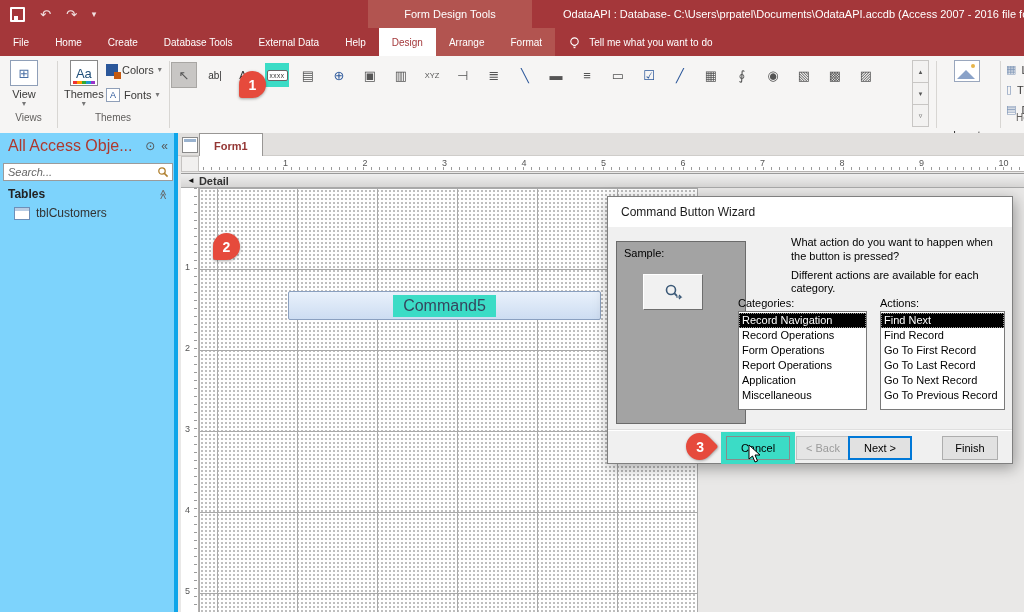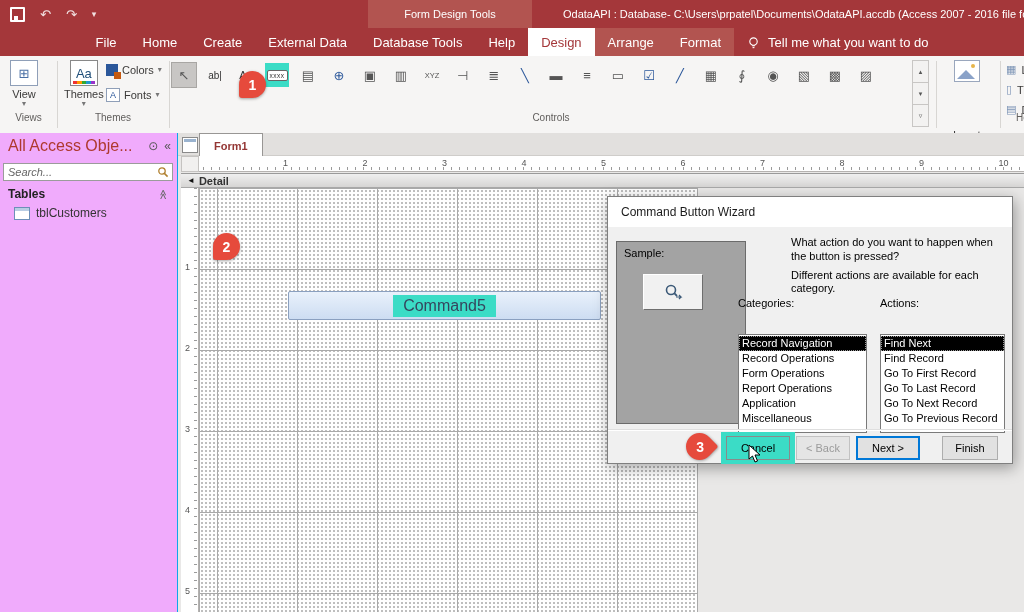--- a/index.html
+++ b/index.html
@@ -13,21 +13,21 @@
   .disk::after{content:"";position:absolute;left:2px;bottom:0;width:4px;height:4px;background:#fff;}
   .qat .uicon{font-size:13px;line-height:1;opacity:.85;}
   .qat .mini{font-size:9px;opacity:.85;}
   .context-band{position:absolute;left:368px;top:0;width:164px;height:28px;background:#B25450;
     display:flex;align-items:center;justify-content:center;font-size:11px;white-space:nowrap;}
   .win-title{position:absolute;left:563px;top:0;height:28px;display:flex;align-items:center;
     font-size:11px;white-space:nowrap;}
 
   
   .tabrow{position:absolute;left:0;top:28px;width:1024px;height:28px;background:#A4373A;display:flex;
-    color:#fff;font-size:13px;justify-content:center;}
+    color:#fff;font-size:10px;}
   .rtab{display:flex;align-items:center;padding:0 13px;white-space:nowrap;cursor:default;}
   .ctx-tabs{display:flex;background:#B25450;}
   .rtab.active{background:#fff;color:#A4373A;}
   .tellme{display:flex;align-items:center;gap:8px;padding:0 13px;white-space:nowrap;}
   .bulb{width:13px;height:13px;}
 
   
   .ribbon{position:absolute;left:0;top:56px;width:1024px;height:77px;background:#f6f5f4;
     border-bottom:1px solid #d2d0ce;}
   .group-label{position:absolute;bottom:10px;left:0;width:100%;text-align:center;font-size:10px;color:#605e5c;}
@@ -64,22 +64,22 @@
   .gal-btn{flex:1;border:1px solid #c8c6c4;background:#f3f2f1;font-size:7px;color:#555;display:flex;
     align-items:center;justify-content:center;margin-top:-1px;}
   .pic-ic{width:24px;height:20px;border:1px solid #9aa7bd;background:#fff;position:relative;overflow:hidden;}
   .pic-ic::before{content:"";position:absolute;left:2px;bottom:2px;border-left:9px solid transparent;
     border-right:9px solid transparent;border-bottom:9px solid #8aa2c8;}
   .pic-ic::after{content:"";position:absolute;right:4px;top:3px;width:4px;height:4px;border-radius:50%;background:#e7b54a;}
   .hdr-item{position:absolute;left:4px;display:flex;align-items:center;gap:5px;font-size:11px;color:#3b3a39;white-space:nowrap;}
   .hdr-ic{font-size:11px;color:#7b93b5;}
 
   
-  .navpane{position:absolute;left:0;top:133px;width:178px;height:479px;background:#f0abfc;
-    border-right:1px solid #0ea5e9;box-sizing:border-box;}
+  .navpane{position:absolute;left:0;top:133px;width:178px;height:479px;background:#7dd3fc;
+    border-right:4px solid #0ea5e9;box-sizing:border-box;}
   .nav-head{position:absolute;left:8px;top:4px;right:6px;display:flex;align-items:center;}
   .nav-title{font-size:16px;color:#AE392E;flex:1;white-space:nowrap;overflow:hidden;}
   .nav-menu{font-size:12px;color:#555;margin:0 6px;}
   .nav-shutter{font-size:12px;color:#555;}
   .searchbox{position:absolute;left:3px;top:30px;width:170px;height:18px;border:1px solid #9b9b9b;
     background:#fff;box-sizing:border-box;display:flex;align-items:center;}
   .searchbox .ph{flex:1;font-size:11px;font-style:italic;color:#666;padding-left:4px;}
   .search-mag{width:12px;height:12px;margin-right:3px;}
   .nav-section{position:absolute;left:0;top:52px;width:178px;height:18px;display:flex;align-items:center;}
   .nav-section .lbl{flex:1;font-size:12px;font-weight:bold;color:#222;padding-left:8px;}
@@ -140,32 +140,32 @@
   .sample-lbl{position:absolute;left:7px;top:5px;font-size:11px;color:#000;}
   .sample-btn{position:absolute;left:26px;top:32px;width:58px;height:34px;background:#f1f1f1;
     border-top:1px solid #fff;border-left:1px solid #fff;border-right:1px solid #6e6e6e;
     border-bottom:1px solid #6e6e6e;display:flex;align-items:center;justify-content:center;}
   .dlg-question{position:absolute;left:183px;top:38px;width:218px;line-height:14px;}
   .dlg-subtext{position:absolute;left:183px;top:72px;width:218px;line-height:13px;}
   .list-lbl{position:absolute;font-size:11px;}
   .lbl-cat{left:130px;top:100px;}
   .lbl-act{left:272px;top:100px;}
   .listbox{position:absolute;top:114px;height:99px;background:#fff;border:1px solid #7a7a7a;
-    box-sizing:border-box;overflow:hidden;padding-top:1px;margin-top:23px;}
+    box-sizing:border-box;overflow:hidden;padding-top:1px;}
   .listbox.cats{left:130px;width:129px;}
   .listbox.acts{left:272px;width:125px;}
   .li{height:15px;line-height:15px;padding-left:3px;white-space:nowrap;}
   .li.selected{background:#000;color:#fff;outline:1px dotted #9a9a9a;outline-offset:-1px;}
   .dlg-sep{position:absolute;left:0px;top:232px;width:100%;height:1px;background:#dfdfdf;
     border-bottom:1px solid #fff;}
   .dlg-btn{position:absolute;top:239px;height:24px;background:#e1e1e1;border:1px solid #adadad;
     box-sizing:border-box;display:flex;align-items:center;justify-content:center;font-size:11px;color:#000;}
   .btn-cancel{left:118px;width:64px;background:#3BDCC6;border-color:#8a8a8a;}
   .btn-back{left:188px;width:54px;color:#9b9b9b;background:#e5e5e5;border-color:#c2c2c2;}
-  .btn-next{left:248px;width:64px;border:1px solid #0078d7;box-shadow:inset 0 0 0 1px #0078d7;}
+  .btn-next{left:240px;width:64px;border:1px solid #0078d7;box-shadow:inset 0 0 0 1px #0078d7;}
   .btn-finish{left:334px;width:56px;}
   .cancel-hl{position:absolute;left:113px;top:235px;width:74px;height:32px;background:#3BDCC6;}
 
   
   .badge{position:absolute;width:27px;height:27px;background:#E64A3C;color:#fff;font-weight:bold;
     font-size:14px;display:flex;align-items:center;justify-content:center;
     border-radius:50% 50% 50% 3px;box-shadow:0 1px 3px rgba(0,0,0,.35);z-index:30;}
   .badge.point-right{border-radius:50% 50% 3px 50%;transform:rotate(-45deg);}
   .badge.point-right span{transform:rotate(45deg);}
   .cursor{position:absolute;z-index:40;}
@@ -185,22 +185,22 @@
     <div class="context-band" data-name="contextual-tab-group-label">
       <span>Form Design Tools</span>
     </div>
     <div class="win-title" data-name="window-title">OdataAPI : Database- C:\Users\prpatel\Documents\OdataAPI.accdb (Access 2007 - 2016 file format)  -  A</div>
   </div>
 
   <div class="tabrow" data-name="ribbon-tab-row">
     <div class="rtab" data-name="tab-file">File</div>
     <div class="rtab" data-name="tab-home">Home</div>
     <div class="rtab" data-name="tab-create">Create</div>
+    <div class="rtab" data-name="tab-database-tools">Database Tools</div>
     <div class="rtab" data-name="tab-external-data">External Data</div>
-    <div class="rtab" data-name="tab-database-tools">Database Tools</div>
     <div class="rtab" data-name="tab-help">Help</div>
     <div class="ctx-tabs" data-name="contextual-tabs">
       <div class="rtab active" data-name="tab-design">Design</div>
       <div class="rtab" data-name="tab-arrange">Arrange</div>
       <div class="rtab" data-name="tab-format">Format</div>
     </div>
     <div class="tellme" data-name="tell-me-box">
       <svg class="bulb" data-name="lightbulb-icon" viewBox="0 0 14 14">
         <circle cx="7" cy="6" r="4" fill="none" stroke="#fff" stroke-width="1.2"></circle>
         <line x1="5.5" y1="10.5" x2="8.5" y2="10.5" stroke="#fff" stroke-width="1.2"></line>
@@ -312,21 +312,20 @@
           </span>
           <span class="ctrl" data-name="chart-icon" style="--i: 22;">
             <span class="g" data-item="">▨</span>
           </span>
         </div>
       <div class="gallery" data-name="controls-gallery-scroll">
           <span class="gal-btn" data-name="gallery-scroll-button" data-item="" style="--i: 0;">▴</span>
           <span class="gal-btn" data-name="gallery-scroll-button" data-item="" style="--i: 1;">▾</span>
           <span class="gal-btn" data-name="gallery-scroll-button" data-item="" style="--i: 2;">▿</span>
         </div>
-      <div class="group-label" data-name="controls-group-label">Controls</div>
     </div>
     <div class="vsep" style="left:936px;" data-name="group-separator"></div>
 
     <div style="position:absolute;left:938px;top:0;width:60px;height:100%;" data-name="insert-image-group">
       <div class="big-btn" style="left:10px;gap:47px;" data-name="insert-image-button">
         <span class="pic-ic" data-name="insert-image-icon"></span>
         <span>Insert</span>
         <span><span>Image</span> <span class="drop">▾</span></span>
       </div>
     </div>

